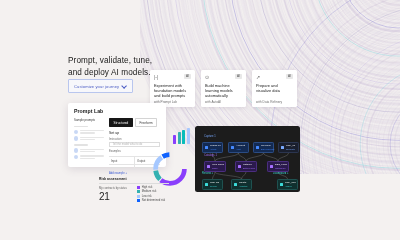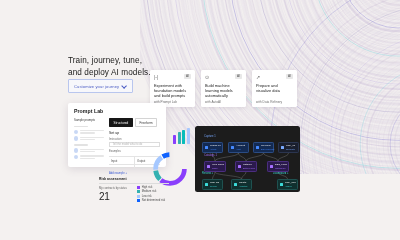--- a/index.html
+++ b/index.html
@@ -377,21 +377,21 @@
           <circle cx="300" cy="150" r="169.5" stroke="#7a6fd0" stroke-width="0.45" opacity="0.60"></circle>
           <circle cx="300" cy="150" r="171.8" stroke="#e8e2ee" stroke-width="0.7" opacity="0.23"></circle>
           <circle cx="300" cy="150" r="174.1" stroke="#cdc2d8" stroke-width="1.1" opacity="0.28"></circle>
           <circle cx="300" cy="150" r="176.4" stroke="#d9d0e2" stroke-width="1.5" opacity="0.13"></circle>
           <circle cx="300" cy="150" r="178.7" stroke="#e3dce9" stroke-width="0.7" opacity="0.18"></circle>
         </g>
     </g>
   </svg>
 
   <div class="headline">
-    <span>Train, journey, tune,</span>
+    <span>Prompt, validate, tune,</span>
     <span>and deploy AI models.</span>
   </div>
 
   <div class="cust-btn">
     <span class="lbl">Customize your journey</span>
     <span class="chev"></span>
   </div>
 
   <div class="card c1">
     <div class="card-top">

